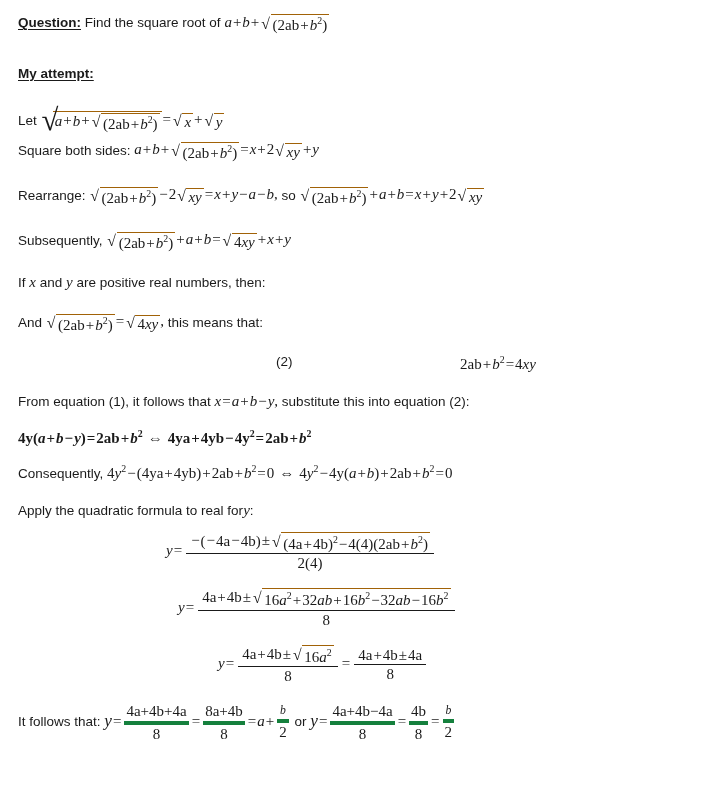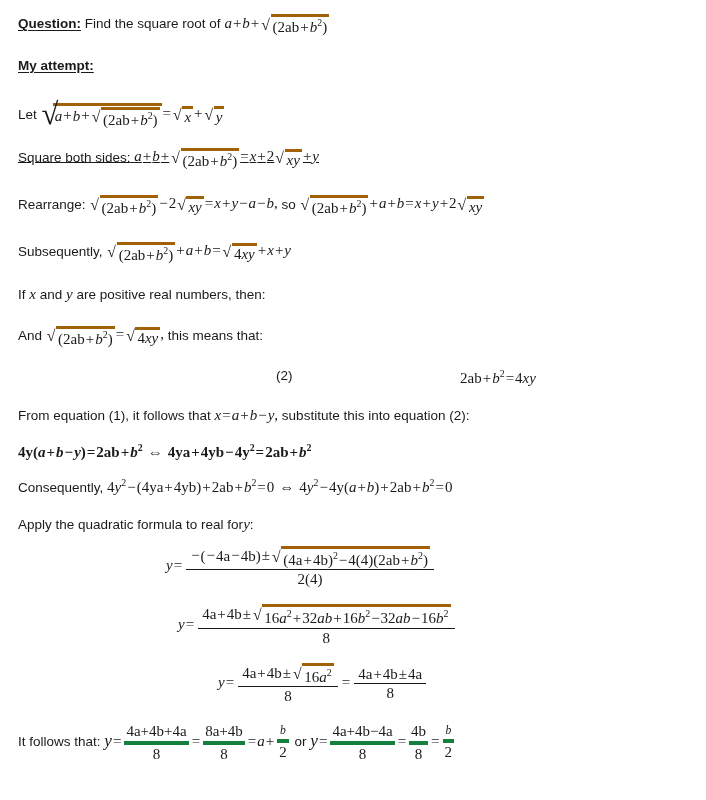--- a/index.html
+++ b/index.html
@@ -72,21 +72,21 @@
     left: 0;
     top: 50%;
     transform: translateY(-50%);
     font-family: "Liberation Serif", serif;
     font-style: normal;
     font-size: 1.05em;
     line-height: 1;
   }
   .sqrt > .radicand {
     display: inline-block;
-    border-top: 3px solid #a16207;
+    border-top: 1px solid #a16207;
     padding: 1px 2px 0 2px;
   }
   .sqrt.tall { padding-left: 0.75em; }
   .sqrt.tall > .rad {
     font-size: 2.05em;
     top: 46%;
   }
 
   
   .frac {
@@ -137,32 +137,32 @@
 <div class="page">
 
   <div class="line" style="margin-top:14px;">
     <span class="heading txt">Question:</span>
     <span class="txt">Find the square root of</span>
     <span class="m">
       <span>a</span><span class="op">+</span><span>b</span><span class="op">+</span><span class="sqrt"><span class="rad">√</span><span class="radicand"><span class="mr">(</span><span class="mr">2ab</span><span class="op">+</span><span>b</span><sup class="powr">2</sup><span class="mr">)</span></span></span>
     </span>
   </div>
 
-  <div class="line" style="margin-top:24px;">
+  <div class="line" style="margin-top:34px;">
     <span class="heading txt">My attempt:</span>
   </div>
 
   <div class="line" style="margin-top:30px;">
     <span class="txt">Let</span>
     <span class="m">
       <span class="sqrt tall"><span class="rad">√</span><span class="radicand"><span>a</span><span class="op">+</span><span>b</span><span class="op">+</span><span class="sqrt"><span class="rad">√</span><span class="radicand"><span class="mr">(</span><span class="mr">2ab</span><span class="op">+</span><span>b</span><sup class="powr">2</sup><span class="mr">)</span></span></span></span></span><span class="op">=</span><span class="sqrt"><span class="rad">√</span><span class="radicand"><span>x</span></span></span><span class="op">+</span><span class="sqrt"><span class="rad">√</span><span class="radicand"><span>y</span></span></span>
     </span>
   </div>
 
-  <div class="line" style="margin-top:20px;text-decoration:underline;">
+  <div class="line" style="margin-top:10px;">
     <span class="txt">Square both sides:</span>
     <span class="m">
       <span>a</span><span class="op">+</span><span>b</span><span class="op">+</span><span class="sqrt"><span class="rad">√</span><span class="radicand"><span class="mr">(</span><span class="mr">2ab</span><span class="op">+</span><span>b</span><sup class="powr">2</sup><span class="mr">)</span></span></span><span class="op">=</span><span>x</span><span class="op">+</span><span class="mr">2</span><span class="sqrt"><span class="rad">√</span><span class="radicand"><span>xy</span></span></span><span class="op">+</span><span>y</span>
     </span>
   </div>
 
   <div class="line" style="margin-top:26px;">
     <span class="txt">Rearrange:</span>
     <span class="m">
       <span class="sqrt"><span class="rad">√</span><span class="radicand"><span class="mr">(</span><span class="mr">2ab</span><span class="op">+</span><span>b</span><sup class="powr">2</sup><span class="mr">)</span></span></span><span class="op">−</span><span class="mr">2</span><span class="sqrt"><span class="rad">√</span><span class="radicand"><span>xy</span></span></span><span class="op">=</span><span>x</span><span class="op">+</span><span>y</span><span class="op">−</span><span>a</span><span class="op">−</span><span>b</span><span class="mr">,</span>

